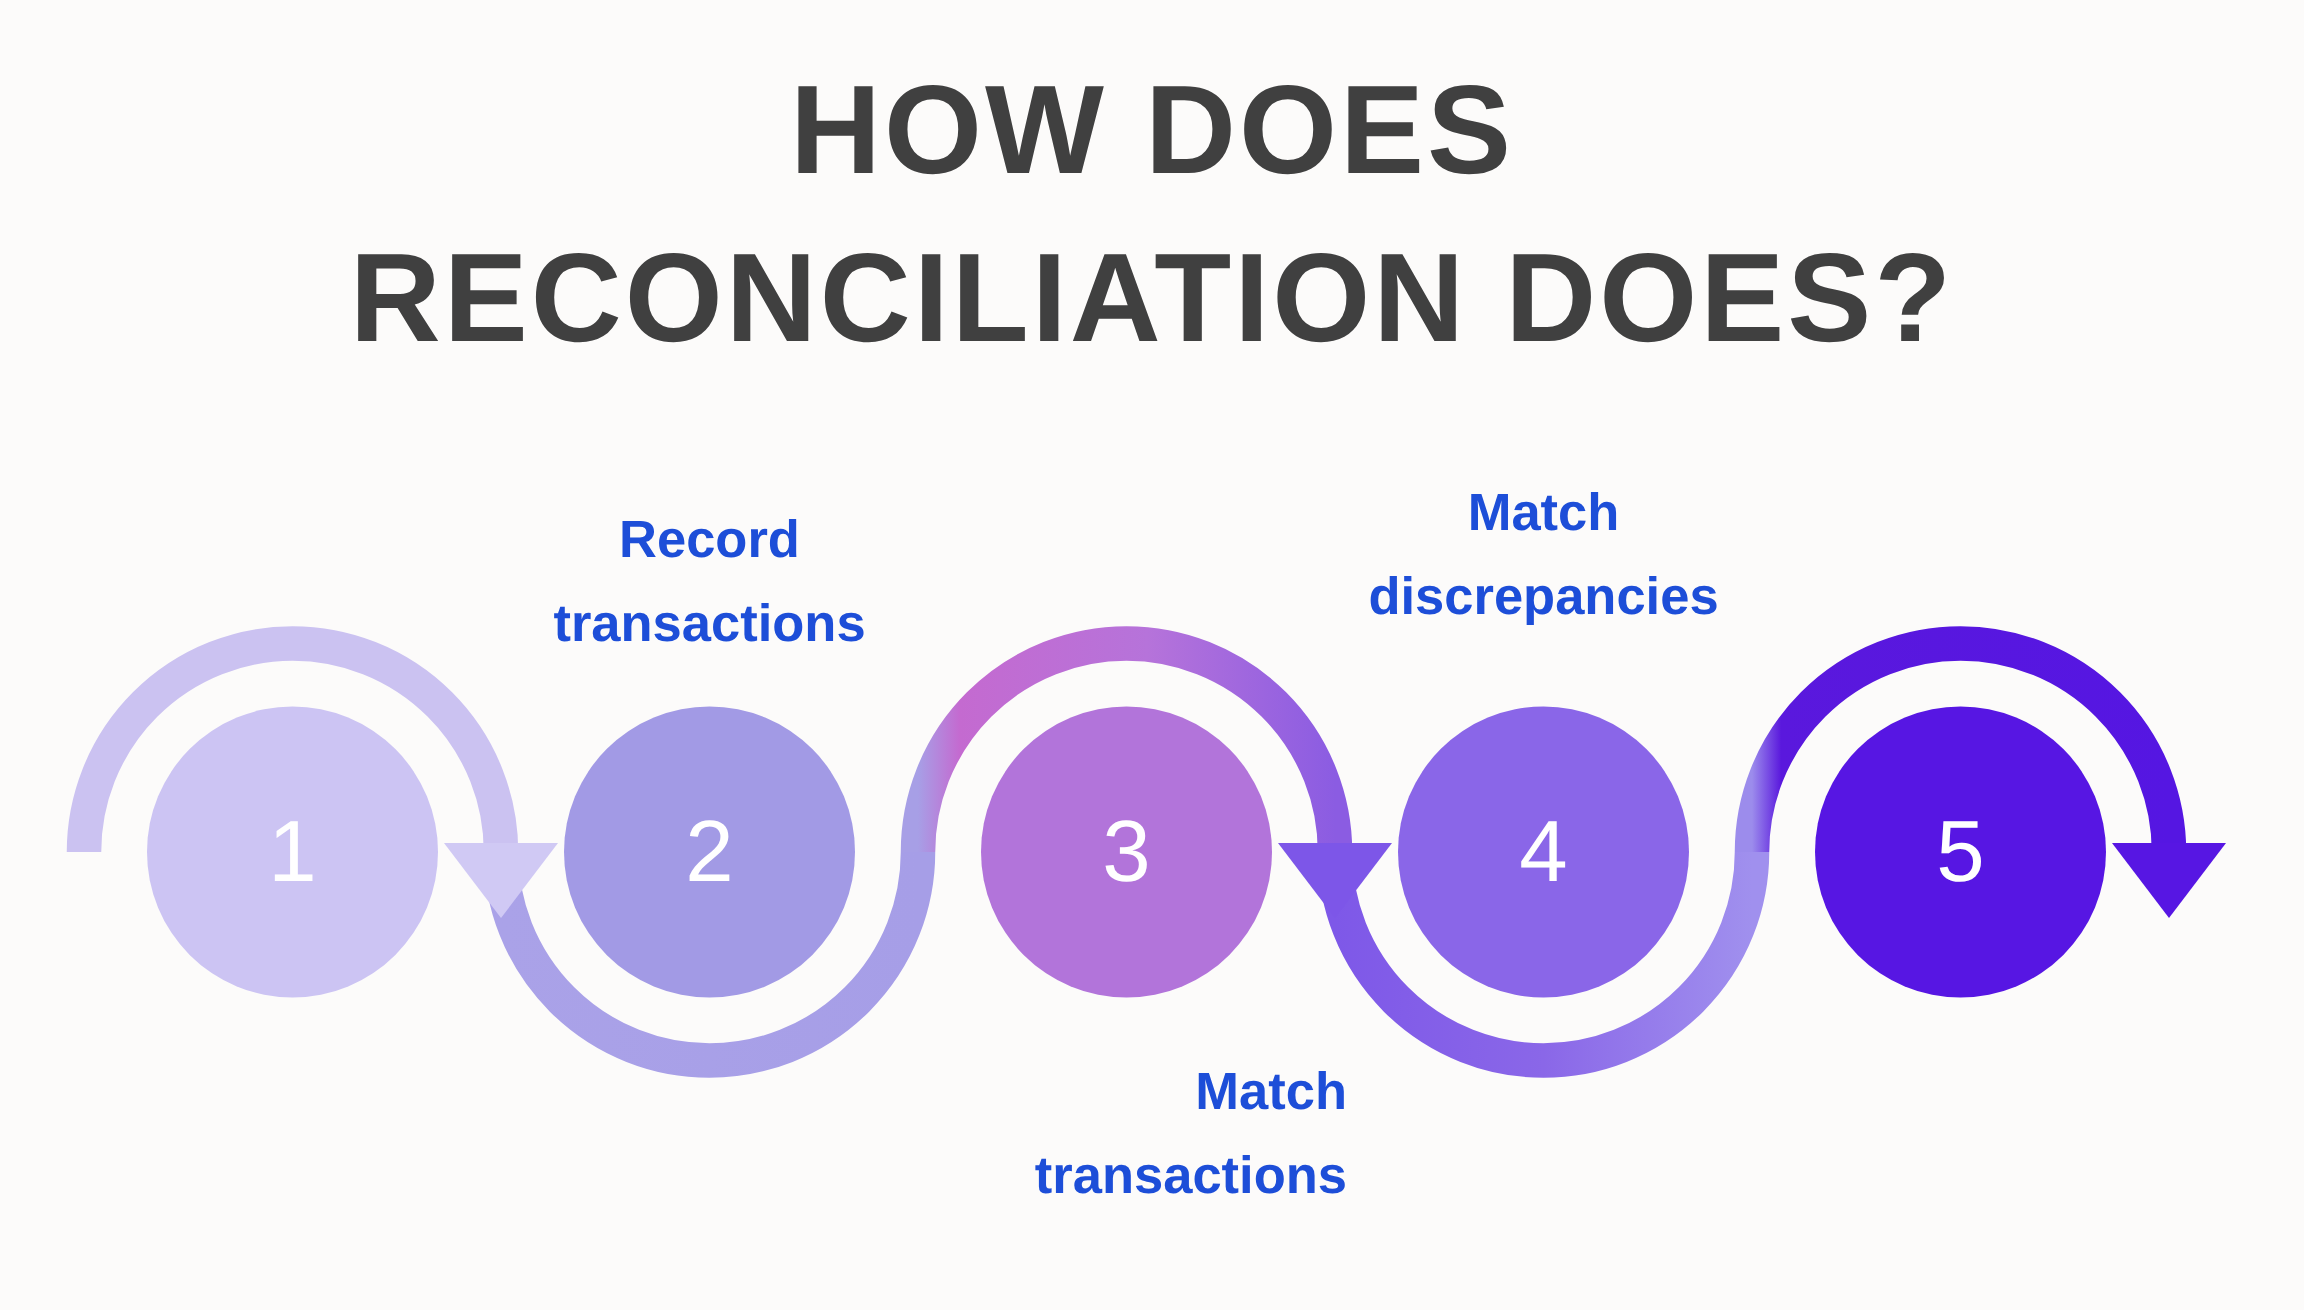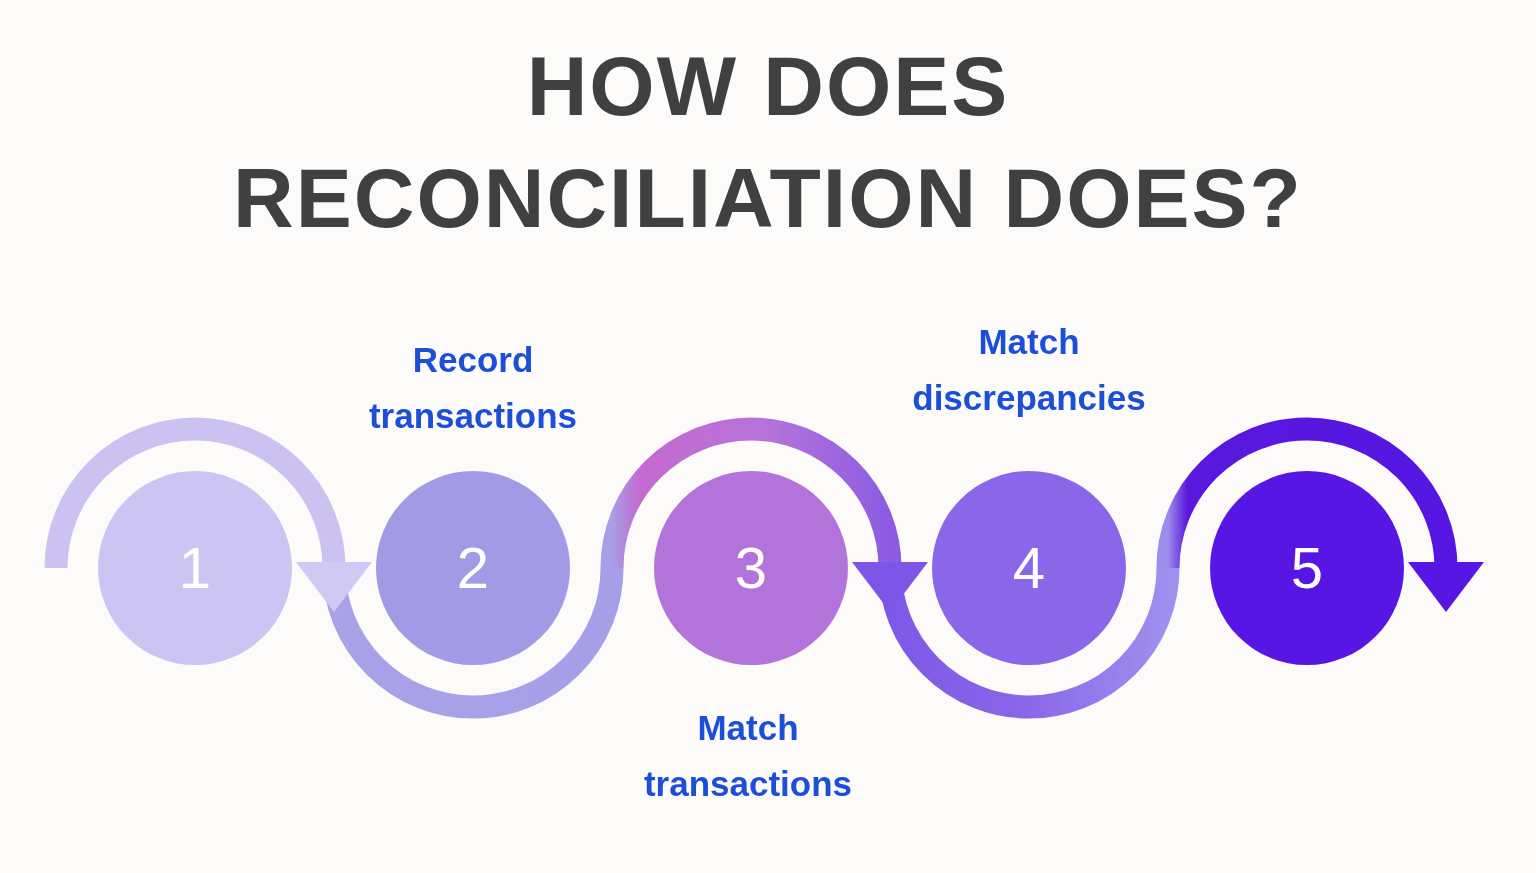--- a/index.html
+++ b/index.html
@@ -45,21 +45,21 @@
     font-size:35px;
     line-height:56px;
   }
   .c1{left:98px;}
   .c2{left:376px;}
   .c3{left:654px;}
   .c4{left:932px;}
   .c5{left:1210px;}
   .l1{left:45px;top:710px;}
   .l2{left:323px;top:332px;}
-  .l3{left:598px;top:700px;}
+  .l3{left:598px;top:700px;text-align:right;}
   .l4{left:879px;top:314px;}
   .l5{left:1157px;top:730px;}
 </style>
 </head>
 <body>
 
 <div class="canvas">
 
   <div class="title">
     <div>HOW DOES</div>

